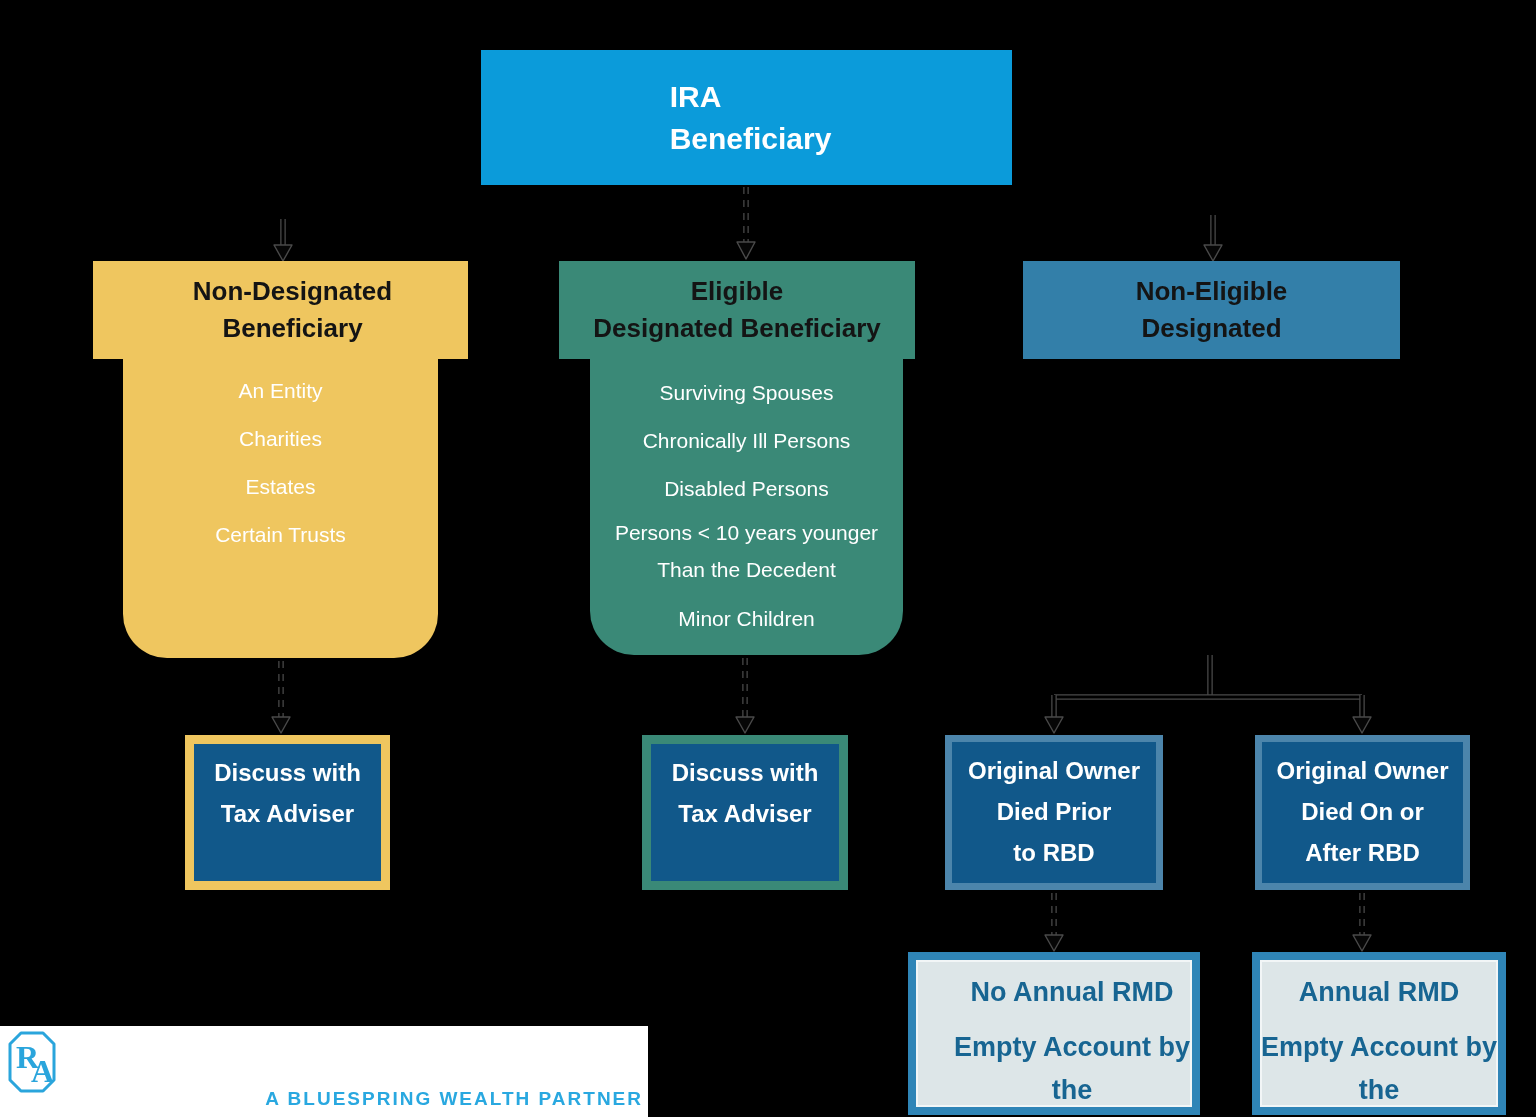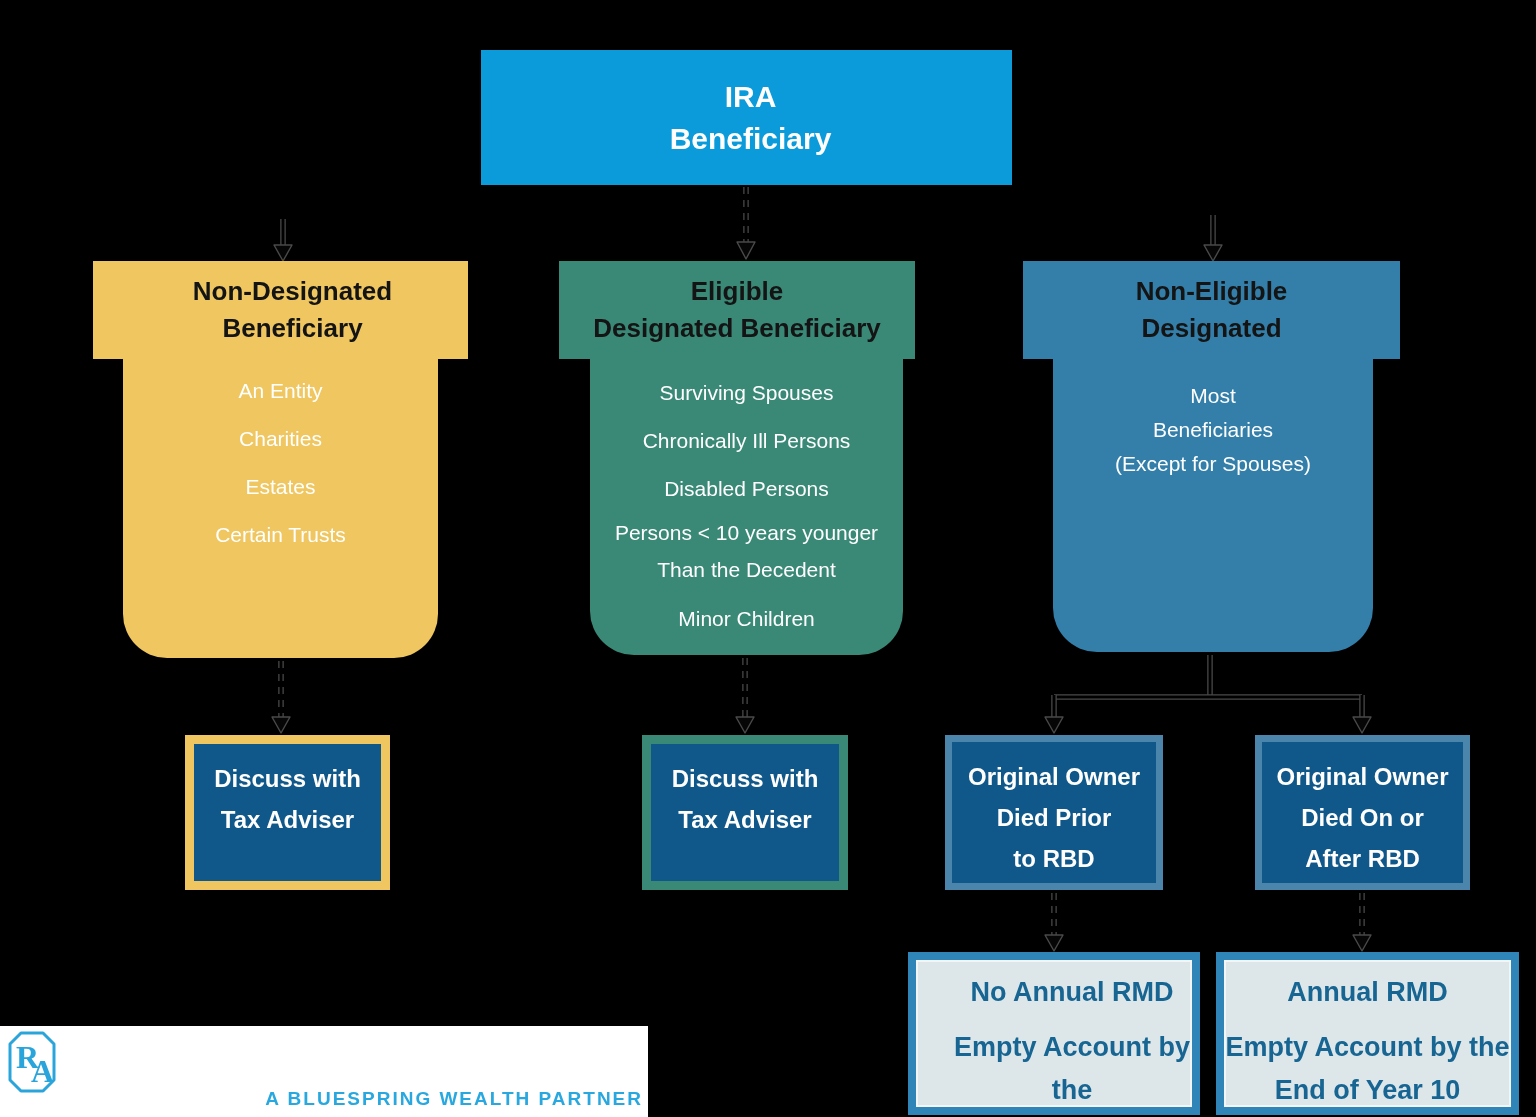--- a/index.html
+++ b/index.html
@@ -10,21 +10,21 @@
 
   
   .connectors{position:absolute;left:0;top:0;width:1536px;height:1117px;}
   .halo{stroke:#4a4a4a;stroke-width:5.5;fill:none;}
   .core{stroke:#000;stroke-width:3;fill:none;}
   .dash{stroke-dasharray:7 6;}
   .head{fill:#060606;stroke:#4a4a4a;stroke-width:1.4;stroke-linejoin:round;}
 
   
   .root{position:absolute;left:481px;top:50px;width:531px;height:135px;background:#0B9BDA;
-        display:flex;align-items:center;justify-content:center;text-align:center;padding-left:8px;}
+        display:flex;align-items:center;justify-content:center;padding-left:8px;}
   .root-title{font-size:30px;font-weight:bold;color:#fff;line-height:42px;}
 
   
   .col-header{position:absolute;top:261px;height:98px;display:flex;align-items:center;
               justify-content:center;text-align:center;}
   .c0h{left:93px;width:375px;background:#EFC65F;padding-left:24px;}
   .c1h{left:559px;width:356px;background:#3A8977;}
   .c2h{left:1023px;width:377px;background:#337FA9;}
   .col-title{font-size:26px;font-weight:bold;color:#141414;line-height:37px;}
 
@@ -40,28 +40,28 @@
   .li.multi{height:76px;line-height:37px;display:flex;flex-direction:column;justify-content:center;}
   .li.last{margin-top:6px;}
   .bigitem{padding-top:20px;font-size:21px;color:#fff;text-align:center;line-height:34px;}
 
   
   .outcome{position:absolute;top:735px;height:155px;background:#11588A;text-align:center;}
   .discuss-y{left:185px;width:205px;border:9px solid #EFC65F;}
   .discuss-g{left:642px;width:206px;border:9px solid #3A8977;}
   .owner1{left:945px;width:218px;border:7px solid #4C85AB;}
   .owner2{left:1255px;width:215px;border:7px solid #4C85AB;}
-  .outcome-label{font-size:24px;font-weight:bold;color:#fff;line-height:41px;padding-top:14px;}
+  .outcome-label{font-size:24px;font-weight:bold;color:#fff;line-height:41px;padding-top:8px;}
   .owner1 .outcome-label,.owner2 .outcome-label{}
 
   
   .rmd{position:absolute;top:952px;height:163px;background:#DDE6E8;border:8px solid #2F85B7;
        box-shadow:inset 0 0 0 2px #f2f6f7;text-align:center;color:#176592;}
   .rmd1{left:908px;width:292px;padding-left:36px;}
-  .rmd2{left:1216px;width:303px;}
+  .rmd2{left:1252px;width:254px;}
   .rmd-h{margin-top:14px;font-size:27px;font-weight:bold;line-height:36px;}
   .rmd-d{margin-top:16px;font-size:27px;font-weight:bold;line-height:43px;}
 
   
   .logo{position:absolute;left:0;top:1026px;width:648px;height:91px;background:#fff;}
   .badge{position:absolute;left:6px;top:5px;}
   .logo-name{position:absolute;left:62px;top:6px;font-family:"Liberation Serif",serif;
              font-weight:bold;font-size:46px;color:#1F3864;white-space:nowrap;}
   .logo-tagline{position:absolute;right:5px;top:62px;font-size:19px;font-weight:bold;
                 color:#29A8E0;letter-spacing:2px;white-space:nowrap;}
@@ -159,25 +159,20 @@
       <div class="li multi pre">Persons &lt; 10 years younger
 Than the Decedent</div>
       <div class="li last">Minor Children</div>
     </div>
   </div>
 
   <div class="col-header c2h">
     <div class="col-title pre">Non-Eligible
 Designated</div>
   </div>
-  <div class="col-body c2b">
-    <div class="bigitem pre">Most
-Beneficiaries
-(Except for Spouses)</div>
-  </div>
 
   <div class="outcome discuss-y">
     <div class="outcome-label pre">Discuss with
 Tax Adviser</div>
   </div>
   <div class="outcome discuss-g">
     <div class="outcome-label pre">Discuss with
 Tax Adviser</div>
   </div>
   <div class="outcome owner1">

